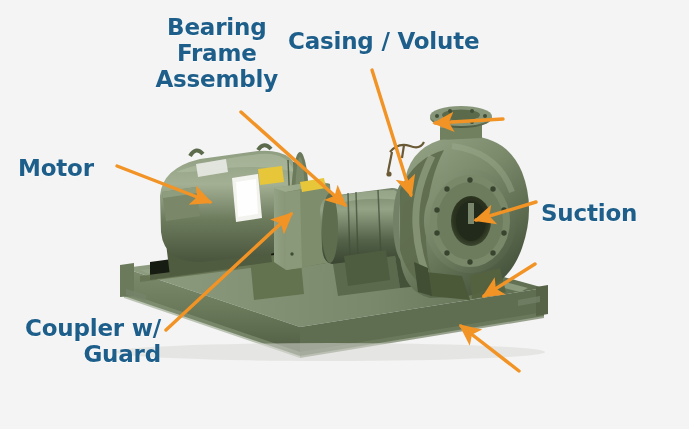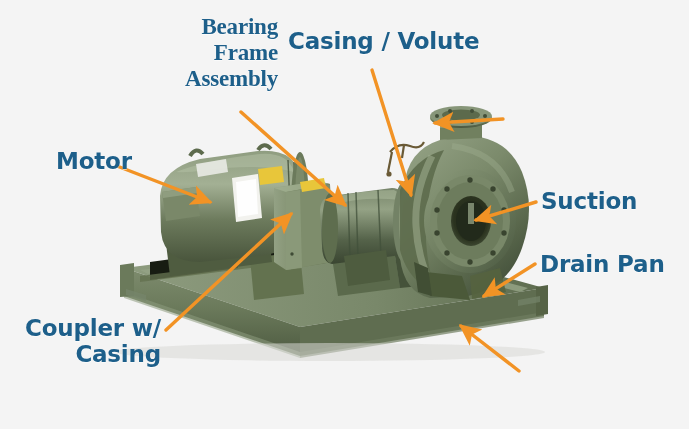--- a/index.html
+++ b/index.html
@@ -26,29 +26,29 @@
     position: absolute;
     font-family: "DejaVu Sans", "Liberation Sans", sans-serif;
     font-weight: bold;
     font-size: 23px;
     line-height: 26px;
     color: #1d5f8a;
     letter-spacing: -0.2px;
     white-space: pre-line;
     text-shadow: 0 1px 0 rgba(255,255,255,0.55);
   }
-  .callout.right-align { text-align: right; font-family: Liberation Serif, serif; }
+  .callout.right-align { text-align: center; }
   .callout.left-align  { text-align: center; }
 
   #lbl-bearing  { right: 411px; top:  14px; }
-  #lbl-motor    { left:   18px; top: 148px; margin-left: 38px; }
+  #lbl-motor    { left:   18px; top: 155px; }
   #lbl-coupler  { right: 528px; top: 315px; text-align: right; }
   #lbl-casing   { left:  288px; top:  28px; }
   #lbl-discharge{ left:  509px; top:  74px; }
-  #lbl-suction  { left:  541px; top: 188px; }
+  #lbl-suction  { left:  541px; top: 200px; }
   #lbl-drain    { left:  540px; top: 251px; }
   #lbl-base     { left:  523px; top: 376px; }
 </style>
 </head>
 <body>
 
 <div id="stage">
 
   <svg id="artwork" viewBox="0 0 689 429" xmlns="http://www.w3.org/2000/svg">
     <defs>
@@ -284,23 +284,22 @@
     </g>
   </svg>
 
   <div class="callout right-align" id="lbl-bearing">Bearing
 Frame
 Assembly</div>
 
   <div class="callout left-align" id="lbl-motor">Motor</div>
 
   <div class="callout" id="lbl-coupler">Coupler w/
-Casing</div>
+Guard</div>
 
   <div class="callout left-align" id="lbl-casing">Casing / Volute</div>
 
 
   <div class="callout left-align" id="lbl-suction">Suction</div>
 
-  <div class="callout left-align" id="lbl-drain">Drain Pan</div>
 
 
 </div>
 
 </body></html>

